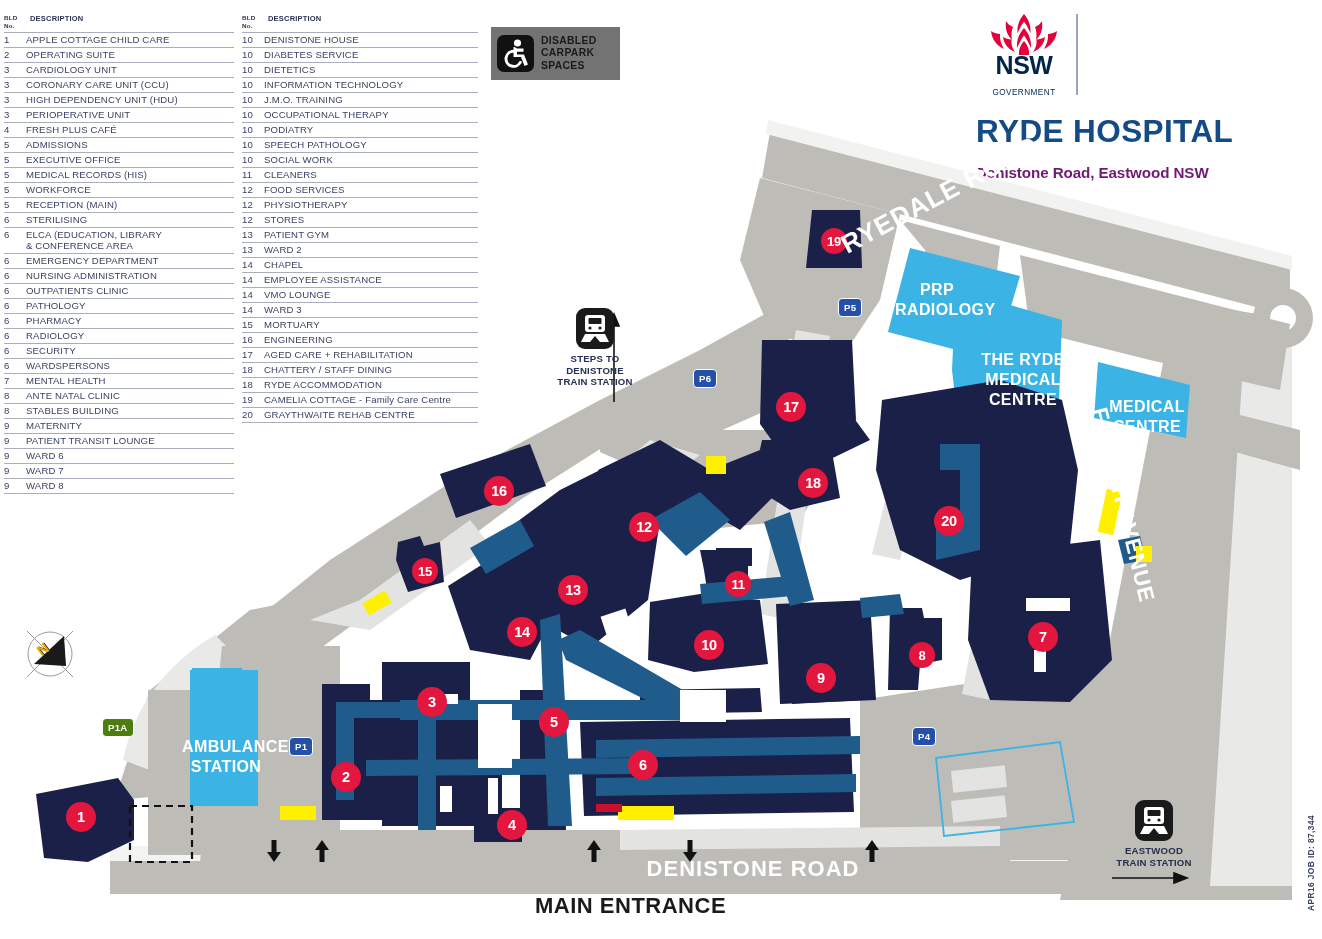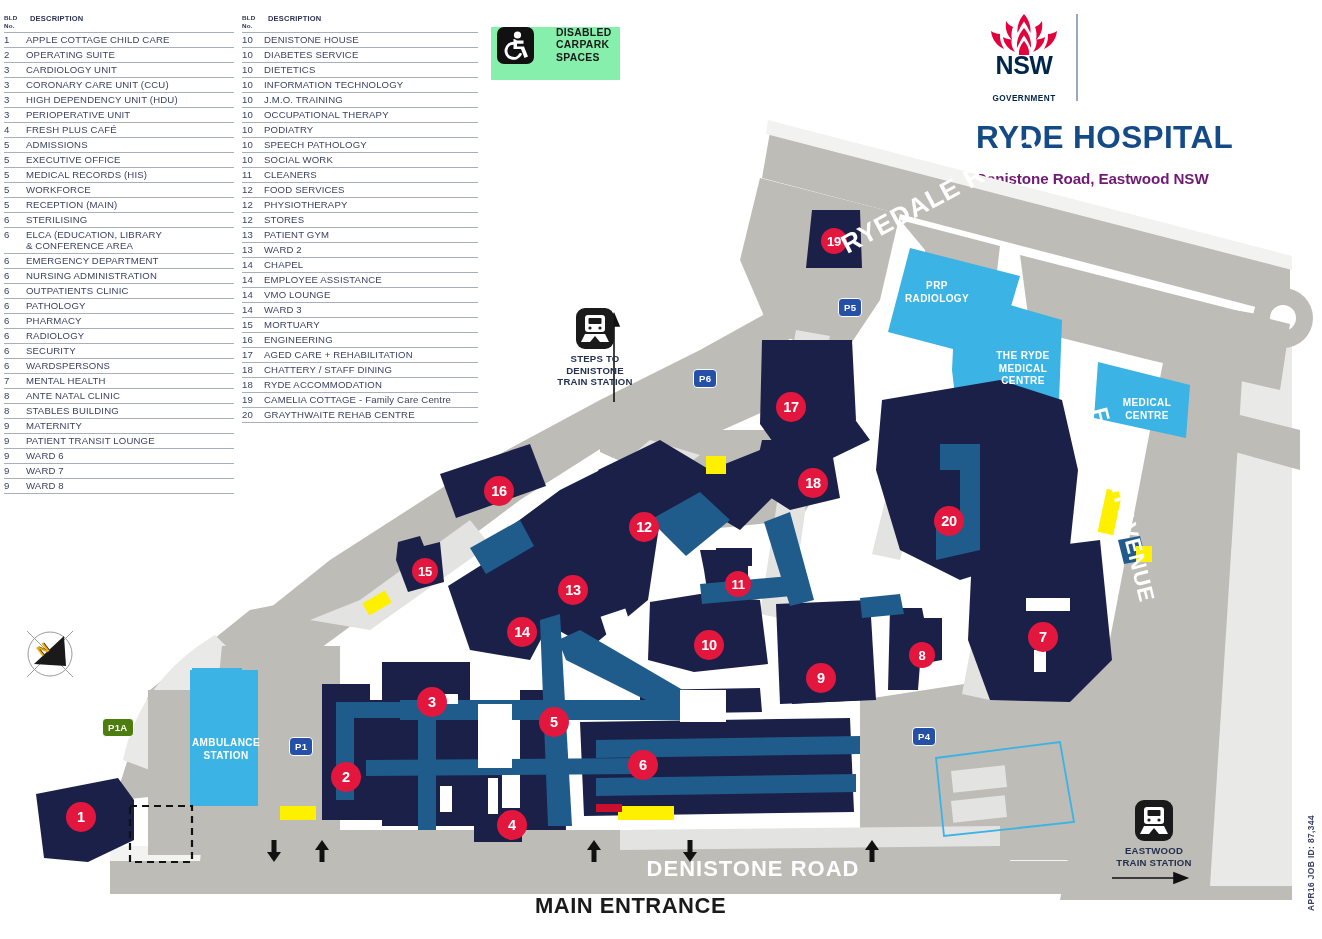--- a/index.html
+++ b/index.html
@@ -22,36 +22,36 @@
   .legend-head .h-no small { display:block; }
   .legend-rows { border-top:1px solid #a9aebd; }
   .legend-row { display:flex; align-items:center; border-bottom:1px solid #a9aebd;
                 height:15px; font-size:9.6px; letter-spacing:.15px; }
   .legend-row.tall { height:26px; align-items:flex-start; padding-top:1px; }
   .legend-row .no { width:22px; flex:none; color:#3b4263; }
   .legend-row .desc { color:#3b4263; line-height:1.22; }
 
   
   .disabled-badge { position:absolute; left:491px; top:27px; width:129px; height:53px;
-      background:#86efac; display:flex; align-items:flex-start; padding-left:6px; gap:22px; }
+      background:#737373; display:flex; align-items:center; padding-left:6px; gap:7px; }
   .wc-icon { width:37px; height:37px; background:#111; border-radius:7px; flex:none;
              position:relative; }
   .wc-icon svg { position:absolute; left:4px; top:3px; }
   .disabled-badge .txt { font-size:10.4px; font-weight:bold; line-height:1.18; color:#1a1a1a;
                          letter-spacing:.3px; }
 
   
   .header { position:absolute; right:34px; top:12px; width:312px; text-align:left; }
   .logo-row { display:flex; align-items:flex-start; gap:0px; }
   .logo-left { width:96px; flex:none; }
   .waratah { display:block; margin:0 auto; }
   .nsw-word { font-size:25px; font-weight:bold; color:#00254a; letter-spacing:-.5px;
               text-align:center; line-height:.95; margin-top:-2px; }
-  .nsw-gov { font-size:8.2px; font-weight:bold; color:#00254a; letter-spacing:.45px;
-             text-align:center; margin-top:16px; }
+  .nsw-gov { font-size:8.2px; font-weight:normal; color:#00254a; letter-spacing:.45px;
+             text-align:center; margin-top:10px; }
   .logo-div { width:1.6px; background:#9aa6bb; align-self:stretch; margin:2px 9px 2px 4px; }
   .logo-right { padding-top:1px; }
   .l-health { font-size:22px; font-weight:bold; color:#1b4f8f; line-height:1.02; letter-spacing:-.2px;}
   .l-sub { font-size:19px; color:#1b4f8f; line-height:1.08; letter-spacing:-.3px; }
   .site-title { font-size:31.5px; font-weight:bold; color:#144a86; letter-spacing:.4px;
                 margin-top:16px; }
   .site-addr { font-size:15.2px; font-weight:bold; color:#701a75; letter-spacing:-.1px; margin-top:14px;}
 
   
   .map { position:absolute; left:0; top:0; width:1322px; height:939px; }
@@ -61,21 +61,21 @@
   .marker { position:absolute; width:30px; height:30px; border-radius:50%;
             background:#E3173E; color:#fff; font-size:14.5px; font-weight:bold;
             display:flex; align-items:center; justify-content:center;
             letter-spacing:-.3px; }
   .marker.s { width:26px; height:26px; font-size:13px; }
 
   .pmark { position:absolute; background:#2450A8; color:#fff; font-size:9.6px;
            font-weight:bold; border-radius:4px; border:1.6px solid #fff;
            padding:2.5px 5px 3px; letter-spacing:.3px; }
 
-  .blabel { position:absolute; color:#fff; font-size:10px; font-weight:bold;
+  .blabel { position:absolute; color:#fff; font-size:16px; font-weight:bold;
             text-align:center; line-height:1.25; letter-spacing:.4px; }
 
   .roadlabel { position:absolute; color:#fff; font-weight:bold; letter-spacing:1px; }
 
   .station { position:absolute; text-align:center; }
   .station .sicon { width:38px; height:41px; background:#1a1a1a; border-radius:9px;
                     margin:0 auto; position:relative; }
   .station .stext { font-size:9.6px; font-weight:bold; color:#24304f; line-height:1.2;
                     margin-top:4px; letter-spacing:.2px; }
 

